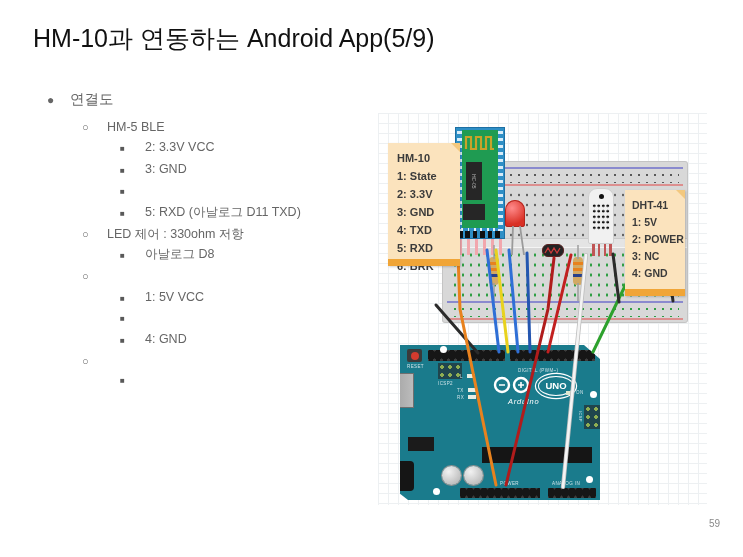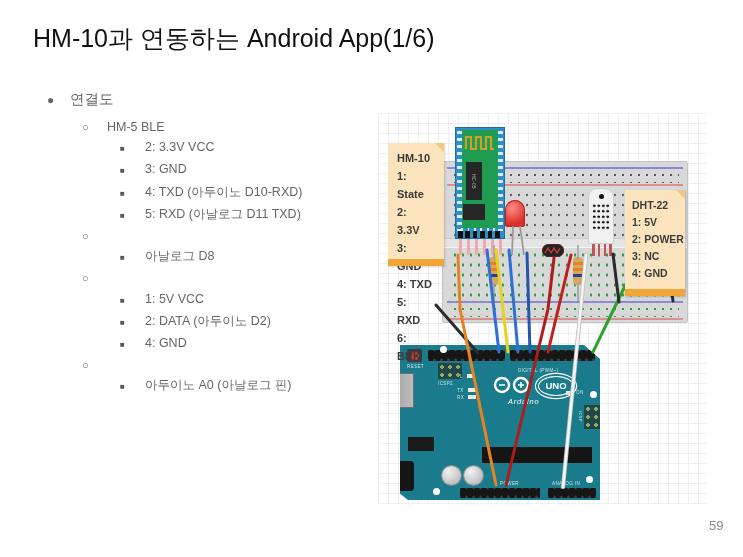--- a/index.html
+++ b/index.html
@@ -47,21 +47,21 @@
   .dots.greenr{ background-image:radial-gradient(#2f9e44 1.1px, transparent 1.45px); background-size:8px 8px; }
   .bb .groove { position:absolute; left:0; right:0; top:76px; height:10px; background:#e4e4e4;
                 border-top:1px solid #c9c9c9; border-bottom:1px solid #f4f4f4; }
 
   
   .note { position:absolute; background:#fbe3bd; color:#3b3b3b; font-weight:bold;
           box-shadow:1px 1px 2px rgba(0,0,0,.18); z-index:40; }
   .note .fold { position:absolute; top:0; right:0; width:0; height:0;
                 border-top:9px solid #f3c87e; border-left:9px solid transparent; }
   .note .bar { position:absolute; left:0; right:0; bottom:0; height:7px; background:#f0a537; }
-  .note-hm10 { left:10px; top:30px; width:56px; height:123px; font-size:11px; line-height:18px; padding:6px 12px 0 9px; }
+  .note-hm10 { left:10px; top:30px; width:72px; height:123px; font-size:11px; line-height:18px; padding:6px 12px 0 9px; }
   .note-dht  { left:247px; top:77px; width:60px; height:106px; font-size:10.5px; line-height:17px; padding:7px 0 0 7px; }
 
   
   .btmod { position:absolute; left:77px; top:14px; width:50px; height:112px;
            background:#2e8fc6; border:1px solid #1d6fa3; z-index:20; }
   .btmod .pcol { position:absolute; top:3px; height:100px; width:5px;
                  background:repeating-linear-gradient(180deg,#d7ecf8 0 3px, transparent 3px 7px); }
   .btmod .pcol.lft { left:1px; } .btmod .pcol.rgt { right:1px; }
   .btmod .green { position:absolute; left:6px; top:2px; width:36px; height:98px; background:#1f9b52; }
   .btmod .chip1 { position:absolute; left:10px; top:34px; width:16px; height:38px; background:#262626;
@@ -127,82 +127,80 @@
   .hole { position:absolute; width:7px; height:7px; background:#fff; border-radius:50%; }
   .usb { position:absolute; left:-25px; top:28px; width:39px; height:35px;
          background:linear-gradient(90deg,#8d8d8d,#bcbcbc); border:1px solid #6f6f6f; z-index:11; }
   .usb .face { position:absolute; left:0; top:2px; bottom:2px; width:8px; background:#d9d9d9; }
   .jack { position:absolute; left:-26px; top:116px; width:40px; height:30px; background:#151515;
           border-radius:0 4px 4px 0; z-index:11; }
   .jack .face { position:absolute; left:0; top:1px; bottom:1px; width:10px; background:#000; }
 
   .wires { position:absolute; inset:0; z-index:30; pointer-events:none; }
 
-  .pageno { position:absolute; left:709px; top:518px; font-size:13px; color:#8a8a8a; }
+  .pageno { position:absolute; left:709px; top:518px; font-size:10px; color:#8a8a8a; }
 </style>
 </head>
 <body>
 
 <div class="slide">
 
-  <div class="title">HM-10과 연동하는 Android App(1/6)</div>
+  <div class="title">HM-10과 연동하는 Android App(5/9)</div>
 
   <div class="outline">
     <div class="row l1">
         <span class="blt">●</span>
         <span>연결도</span>
       </div>
     <div class="row l2">
         <span class="blt">○</span>
         <span>HM-5 BLE</span>
       </div>
     <div class="row l3">
         <span class="blt">■</span>
         <span>2: 3.3V VCC</span>
       </div>
     <div class="row l3">
         <span class="blt">■</span>
         <span>3: GND</span>
       </div>
     <div class="row l3">
         <span class="blt">■</span>
-        <span>4: TXD (아두이노 D10-RXD)</span>
       </div>
     <div class="row l3">
         <span class="blt">■</span>
         <span>5: RXD (아날로그 D11 TXD)</span>
       </div>
     <div class="row l2">
         <span class="blt">○</span>
+        <span>LED 제어 : 330ohm 저항</span>
       </div>
     <div class="row l3">
         <span class="blt">■</span>
         <span>아날로그 D8</span>
       </div>
     <div class="row l2">
         <span class="blt">○</span>
       </div>
     <div class="row l3">
         <span class="blt">■</span>
         <span>1: 5V VCC</span>
       </div>
     <div class="row l3">
         <span class="blt">■</span>
-        <span>2: DATA (아두이노 D2)</span>
       </div>
     <div class="row l3">
         <span class="blt">■</span>
         <span>4: GND</span>
       </div>
     <div class="row l2">
         <span class="blt">○</span>
       </div>
     <div class="row l3">
         <span class="blt">■</span>
-        <span>아두이노 A0 (아날로그 핀)</span>
       </div>
   </div>
 
   <div class="canvas">
 
     <div class="bb">
       <div class="line blue" style="top:5px"></div>
       <div class="dots dark" style="top:9px;height:12px"></div>
       <div class="line red" style="top:22px"></div>
       <div class="dots darkm" style="top:28px;height:48px"></div>
@@ -323,21 +321,21 @@
       <div>1: State</div>
       <div>2: 3.3V</div>
       <div>3: GND</div>
       <div>4: TXD</div>
       <div>5: RXD</div>
       <div>6: BRK</div>
       <div class="bar"></div>
     </div>
     <div class="note note-dht">
       <div class="fold"></div>
-      <div>DHT-22</div>
+      <div>DHT-41</div>
       <div>1: 5V</div>
       <div>2: POWER</div>
       <div>3: NC</div>
       <div>4: GND</div>
       <div class="bar"></div>
     </div>
   </div>
 
   <div class="pageno">59</div>
 </div>

